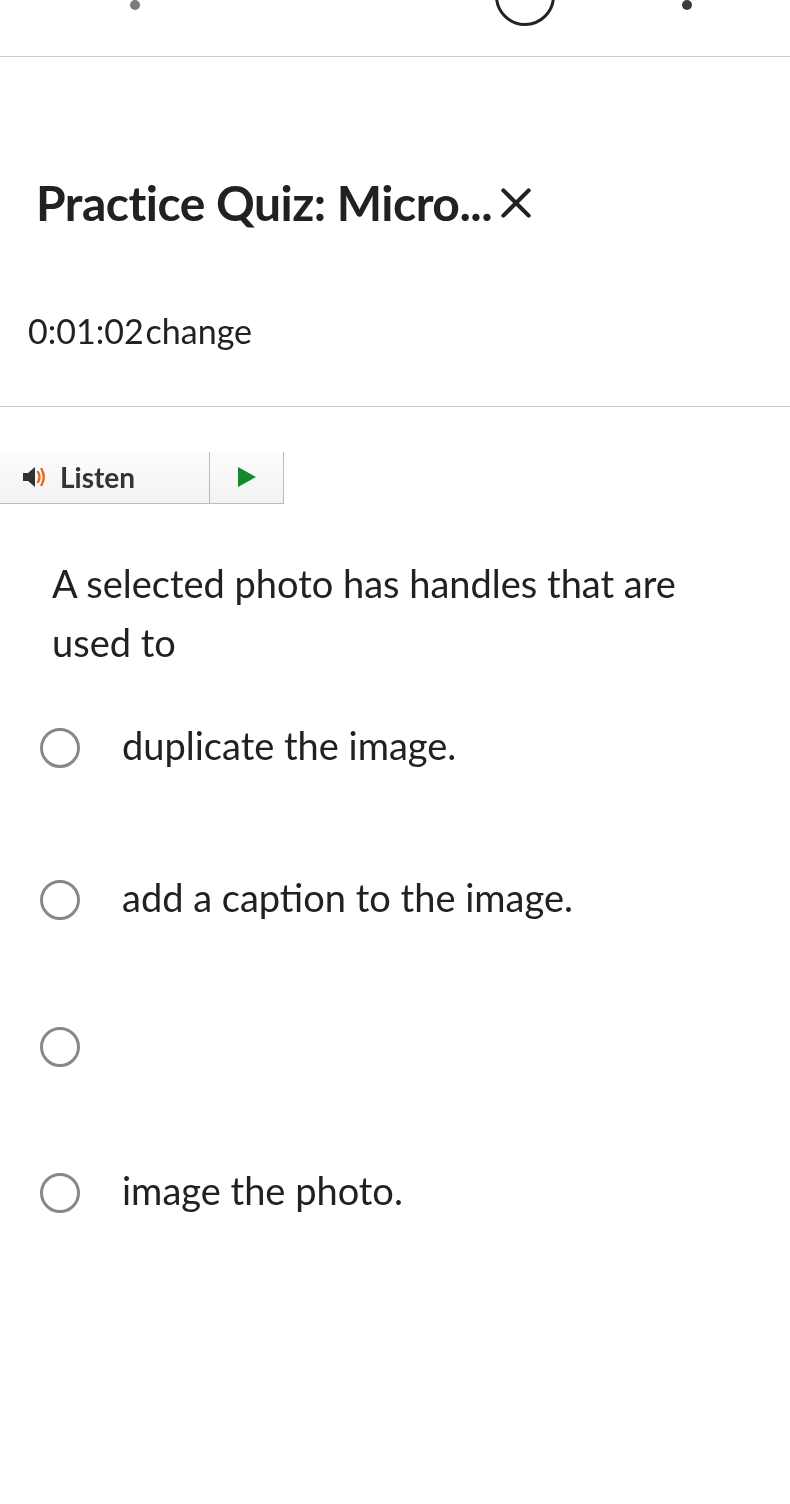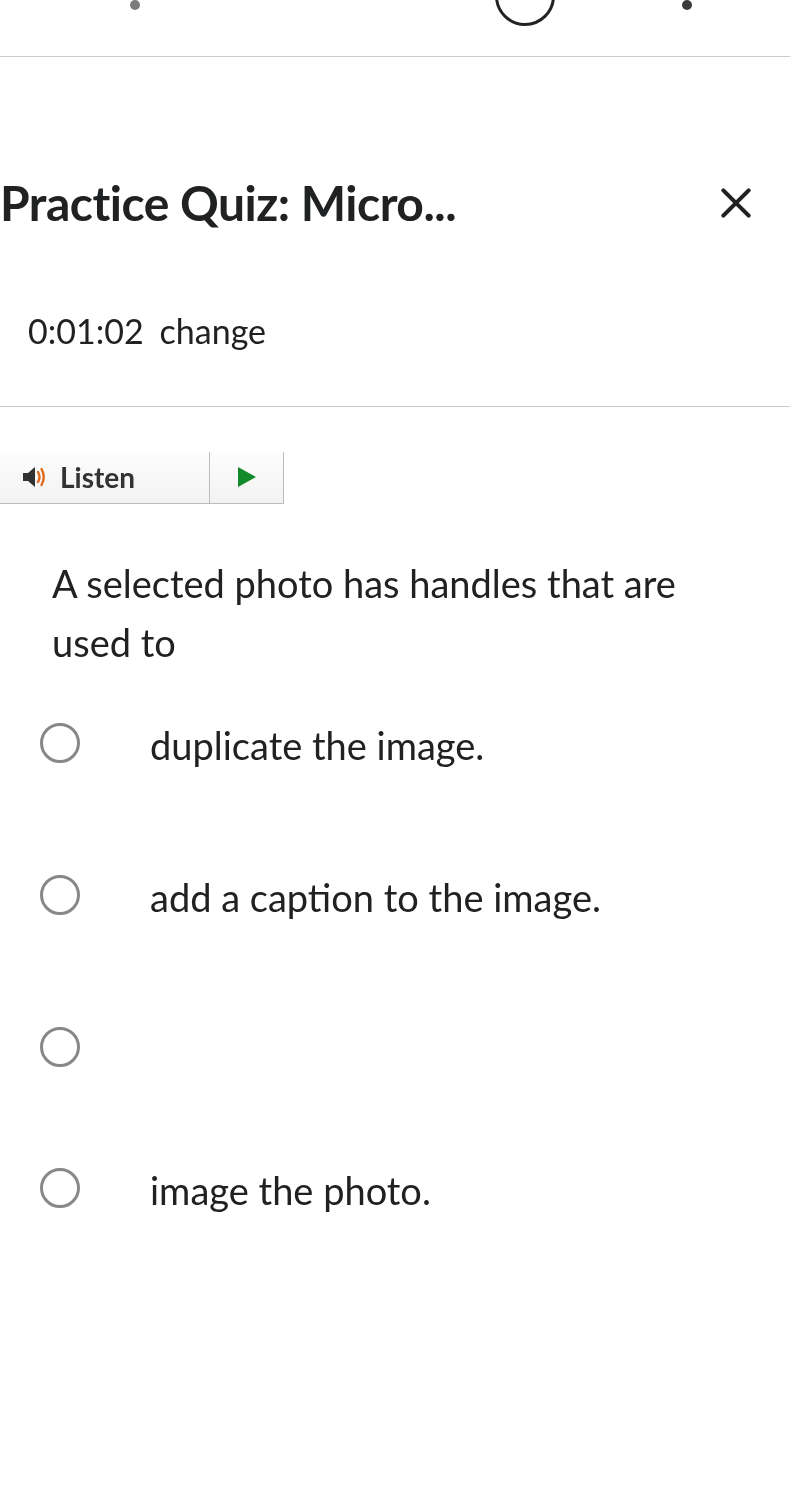--- a/index.html
+++ b/index.html
@@ -36,43 +36,44 @@
     width: 60px; height: 60px;
     border: 3px solid #222;
     border-radius: 50%;
   }
   .header {
     padding: 120px 0 0 0;
   }
   .title-row {
     display: flex;
     align-items: center;
-    justify-content: space-between;
+    justify-content: flex-start;
     padding: 0 30px 0 0;
+    margin-left: 36px;
   }
   .title {
     font-size: 48px;
     font-weight: 700;
     letter-spacing: -0.5px;
     line-height: 1.1;
   }
   .close-btn {
     width: 48px; height: 48px;
     display: flex;
     align-items: center;
     justify-content: center;
     cursor: pointer;
   }
   .close-btn svg { width: 38px; height: 38px; }
   .timer-row {
     padding: 80px 0 55px 28px;
     font-size: 34px;
     font-weight: 400;
   }
-  .timer-row .t-val { margin-right: 16px; }
+  .timer-row .t-val { margin-right: 2px; }
   .divider {
     height: 1px;
     background: #ccc;
   }
   .listen-bar {
     display: flex;
     margin-top: 45px;
     height: 52px;
     width: 284px;
     border: 1px solid #bcbcbc;
@@ -106,24 +107,23 @@
     line-height: 1.55;
     padding: 50px 36px 0 36px;
     color: #202122;
     margin-left: 16px;
   }
   .options {
     padding: 45px 36px 0 36px;
   }
   .option {
     display: flex;
-    align-items: flex-start;
+    align-items: center;
     margin-bottom: 95px;
     cursor: pointer;
-    gap: 28px;
   }
   .option:last-child { margin-bottom: 40px; }
   .radio {
     flex: 0 0 40px;
     width: 40px; height: 40px;
     border: 3px solid #888;
     border-radius: 50%;
     margin-top: 6px;
     margin-left: 4px;
   }

